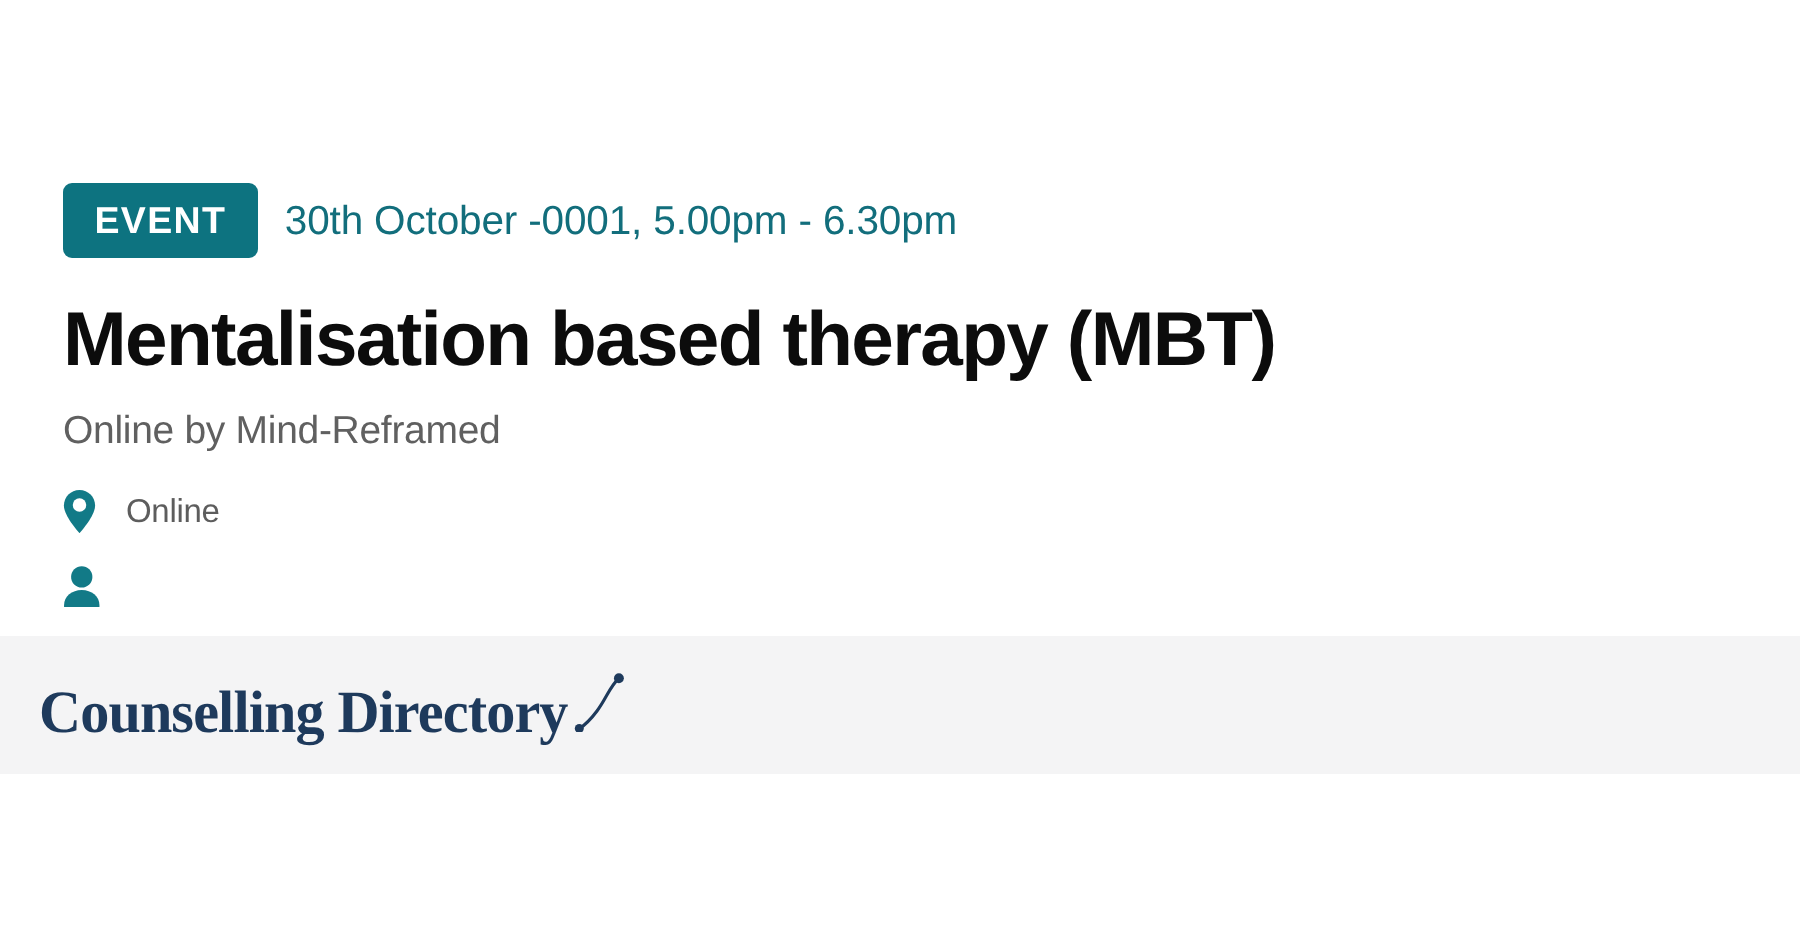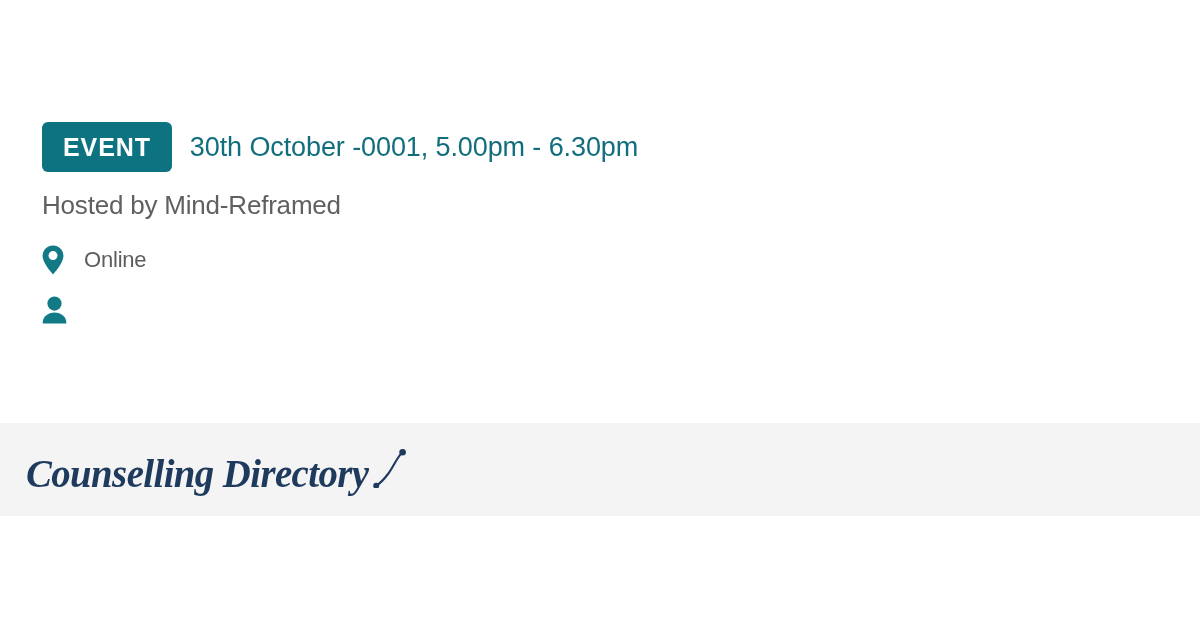--- a/index.html
+++ b/index.html
@@ -122,21 +122,20 @@
     background: #f4f4f5;
     display: flex;
     align-items: center;
     padding-left: 26px;
   }
 
   .brand-logo {
     display: flex;
     align-items: flex-end;
     color: #1e3a5c;
-    font-style: italic;
   }
 
   .brand-wordmark {
     font-family: "Liberation Serif", serif;
     font-weight: bold;
     font-size: 40px;
     line-height: 1;
     letter-spacing: -0.6px;
     color: #1e3a5c;
     transform: scaleX(0.97);
@@ -153,22 +152,23 @@
 
 <div class="page">
 
   <div class="content">
 
     <div class="meta-row">
       <span class="event-badge">EVENT</span>
       <span class="event-date">30th October -0001, 5.00pm - 6.30pm</span>
     </div>
 
-
-    <p class="event-host">Hosted by Mind-Reframed</p>
+    <h1 class="event-title">Mentalisation based therapy (MBT)</h1>
+
+    <p class="event-host">Online by Mind-Reframed</p>
 
     <ul class="detail-list">
 
       <li class="detail-row">
         <span class="detail-icon">
           <svg width="22" height="30" viewBox="0 0 22 30" aria-hidden="true">
             <path d="M11 0.6 C5.2 0.6 0.6 5.2 0.6 11 C0.6 18.2 11 29.4 11 29.4 C11 29.4 21.4 18.2 21.4 11 C21.4 5.2 16.8 0.6 11 0.6 Z" fill="#127a87"></path>
             <circle cx="11" cy="10.6" r="4.5" fill="#ffffff"></circle>
           </svg>
         </span>

